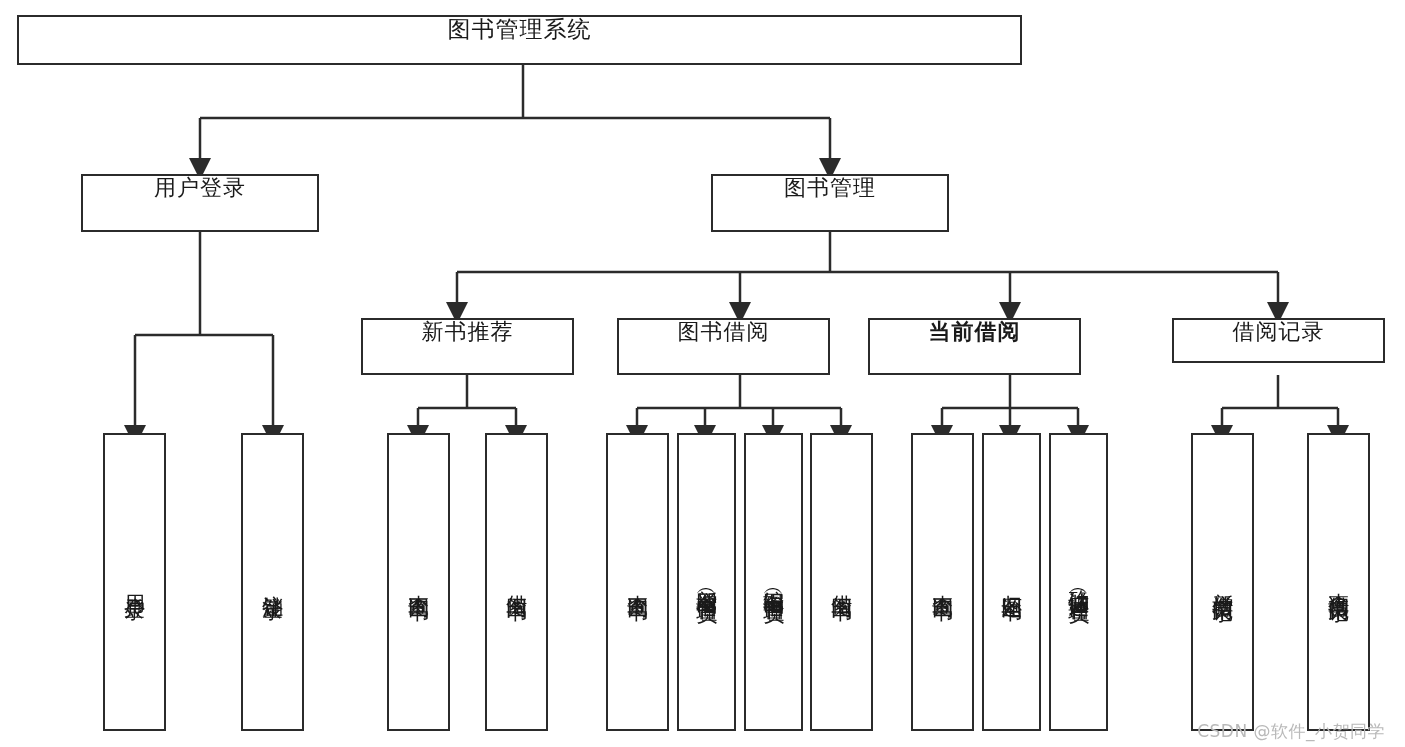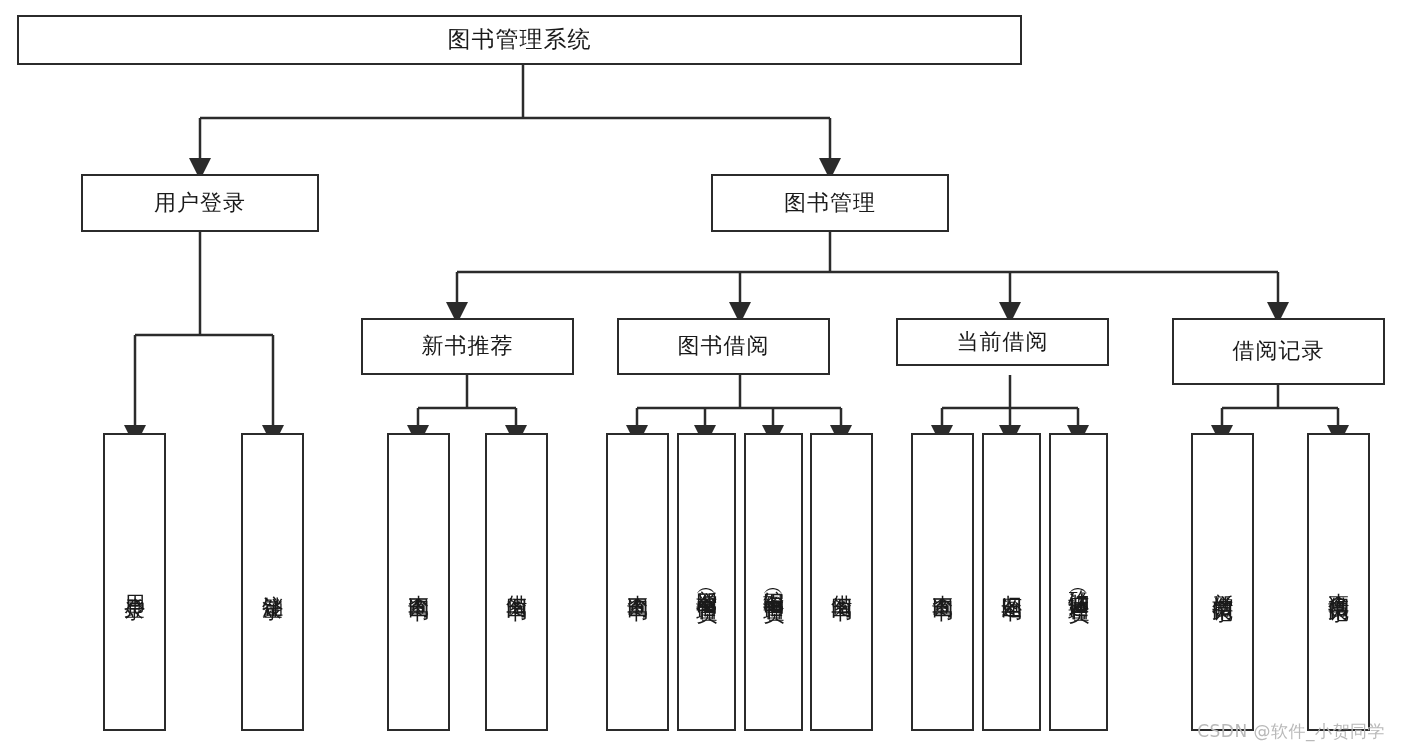--- a/index.html
+++ b/index.html
@@ -25,21 +25,21 @@
     width: 1405px;
     height: 747px;
     pointer-events: none;
   }
   .node {
     position: absolute;
     box-sizing: border-box;
     background: #ffffff;
     border: 2px solid #2b2b2b;
     display: flex;
-    align-items: center;
+    align-items: flex-start;
     justify-content: center;
     color: #1a1a1a;
   }
   .node.horiz {
     font-size: 22px;
     letter-spacing: 1px;
     line-height: 1.1;
   }
   .node.root {
     font-size: 23px;
@@ -135,24 +135,24 @@
   <div class="node horiz" style="left:711px; top:174px; width:238px; height:58px;">
     <span>图书管理</span>
   </div>
 
   <div class="node horiz" style="left:361px; top:318px; width:213px; height:57px;">
     <span>新书推荐</span>
   </div>
   <div class="node horiz" style="left:617px; top:318px; width:213px; height:57px;">
     <span>图书借阅</span>
   </div>
-  <div class="node horiz" style="left:896px; top:318px; width:213px; height:48px;">
+  <div class="node horiz" style="left:868px; top:318px; width:213px; height:57px;font-weight:bold;">
     <span>当前借阅</span>
   </div>
-  <div class="node horiz" style="left:1172px; top:318px; width:213px; height:67px;">
+  <div class="node horiz" style="left:1172px; top:318px; width:213px; height:45px;">
     <span>借阅记录</span>
   </div>
 
   <div class="node vert" style="left:103px; top:433px; width:63px; height:298px;">
     <span class="vert-text">用户登录</span>
   </div>
   <div class="node vert" style="left:241px; top:433px; width:63px; height:298px;">
     <span class="vert-text">注销登录</span>
   </div>
 

